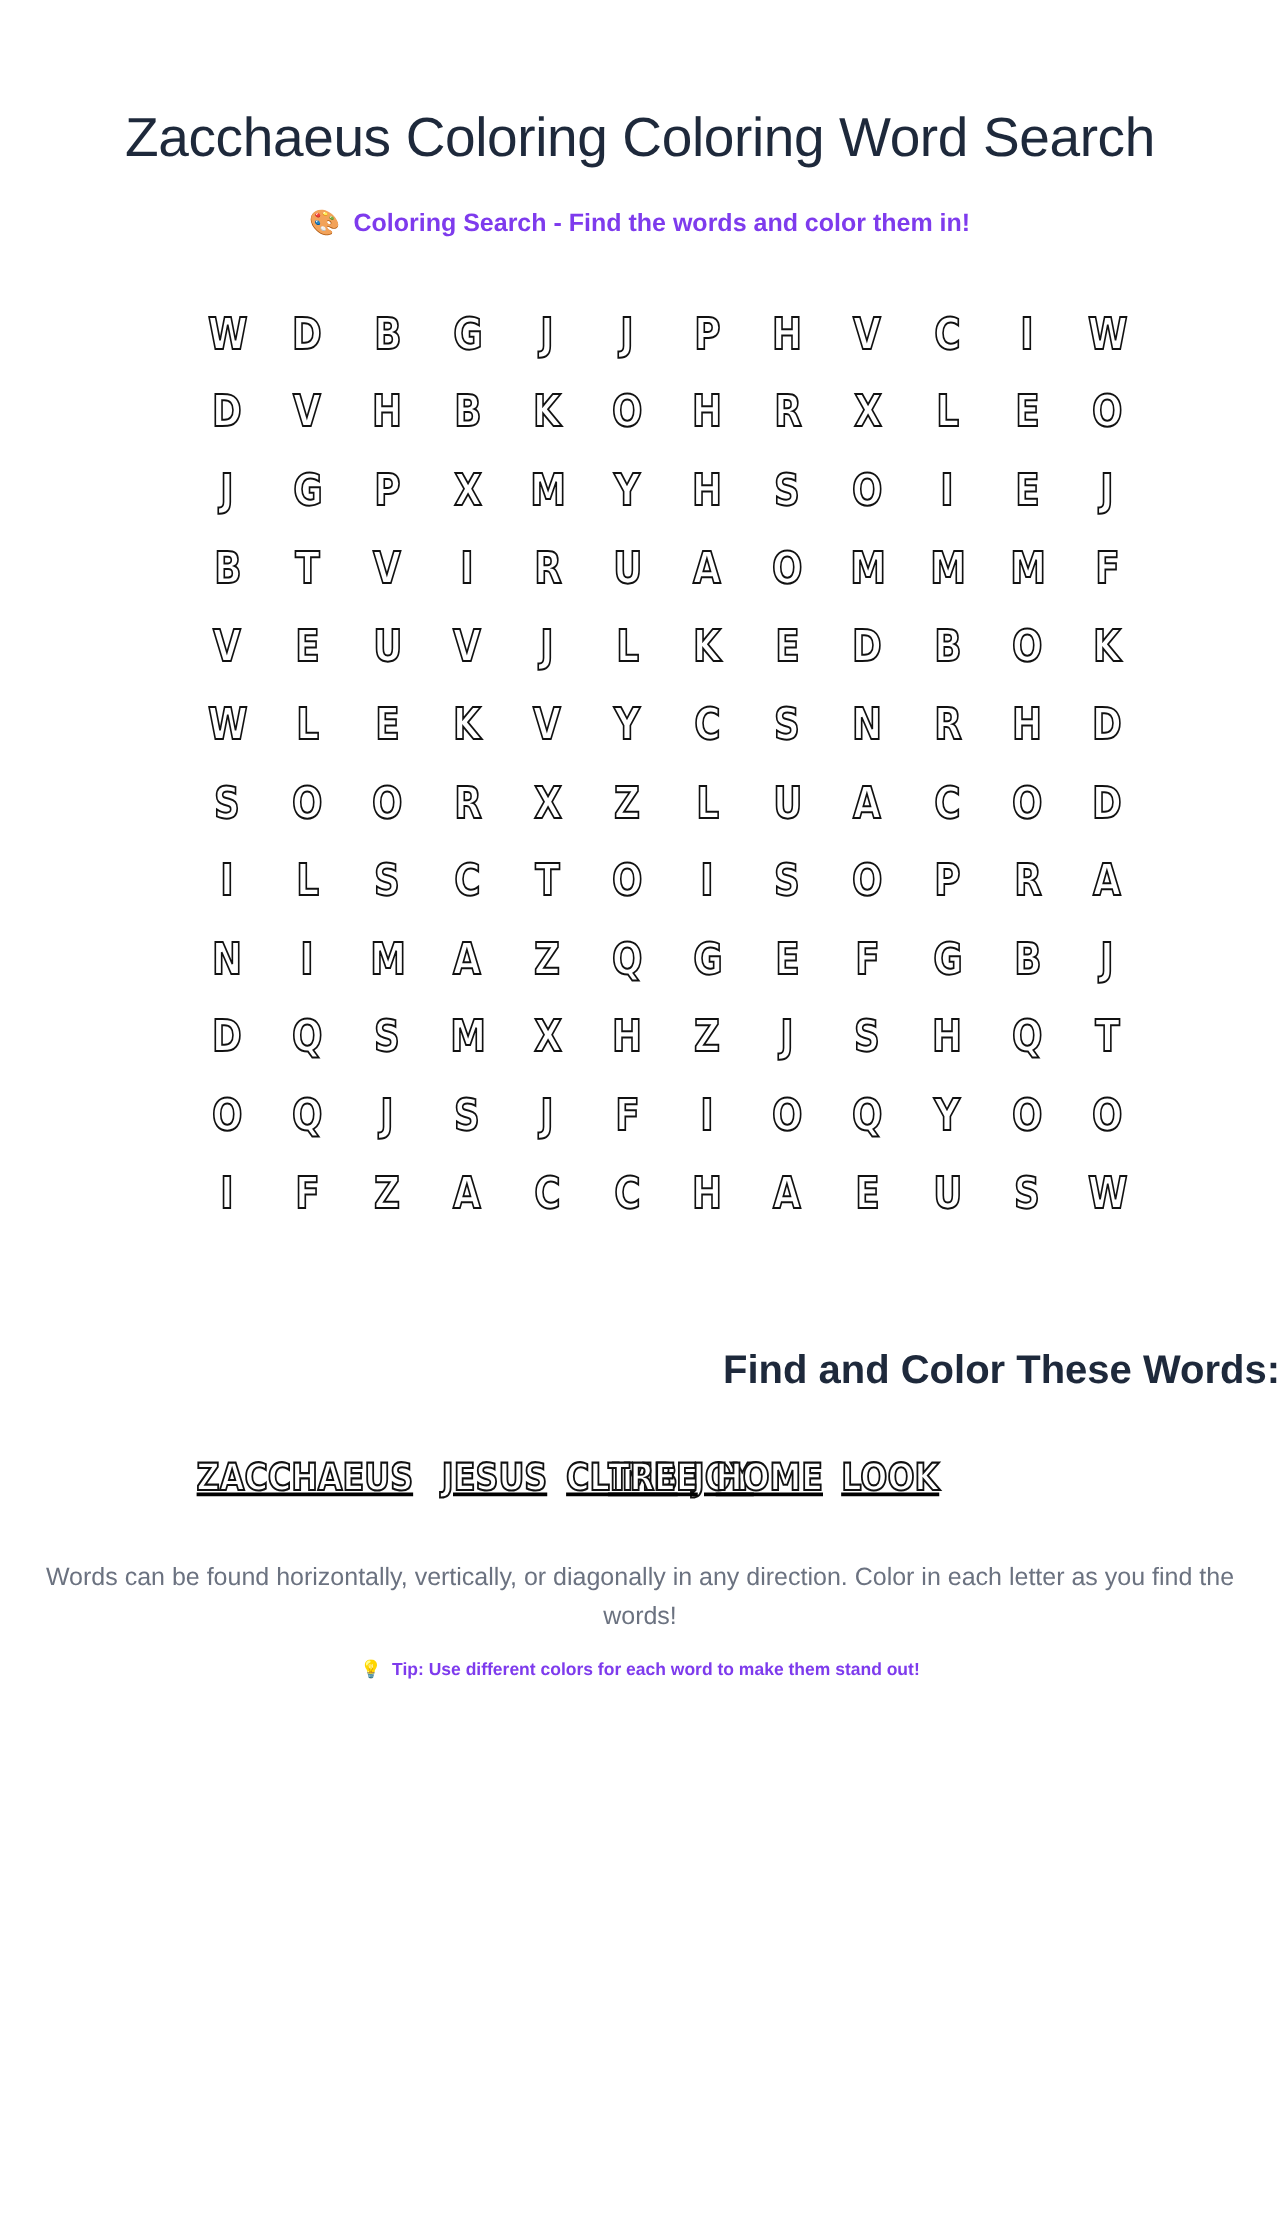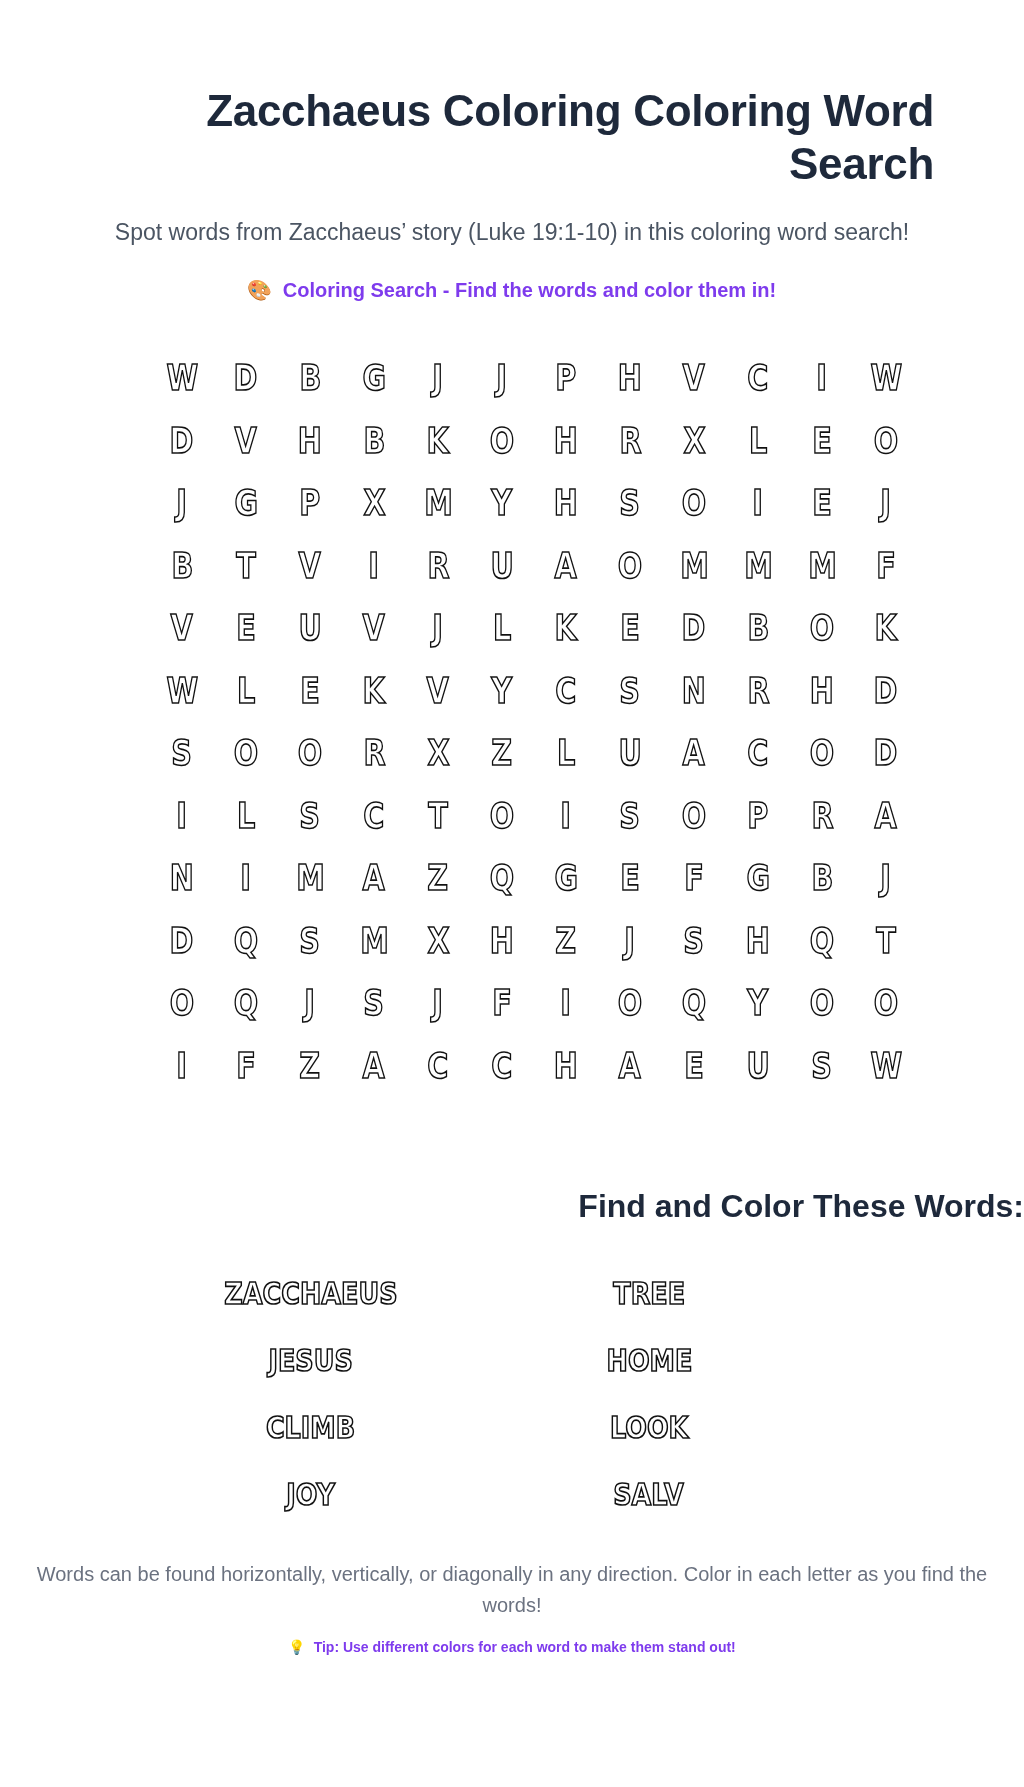--- a/index.html
+++ b/index.html
@@ -12,23 +12,23 @@
     --heading: #1e293b;
     --subgray: #4b5563;
     --bodygray: #6b7280;
     --outline: #111111;
   }
   main { width: 1024px; overflow: hidden; }
 
   .page-title {
     margin-top: 85px;
     padding: 0 90px;
-    text-align: right;
+    text-align: center;
     font-size: 44px;
-    font-weight: 700;
+    font-weight: 400;
     line-height: 1.2;
     letter-spacing: -0.3px;
     color: var(--heading);
   }
   .subtitle {
     margin-top: 24px;
     padding: 0 82px;
     text-align: center;
     font-size: 23px;
     line-height: 35px;
@@ -69,21 +69,21 @@
     text-align: right;
     font-size: 32px;
     font-weight: 700;
     color: var(--heading);
   }
   .word-columns {
     margin: 36px 0 0 142px;
     width: 676px;
     display: flex;
   }
-  .word-col { width: 338px; display: flex; flex-direction: column; }
+  .word-col { width: 338px; display: flex; flex-direction: row; text-decoration: underline; }
   .word-item {
     height: 67px;
     display: flex;
     align-items: center;
     justify-content: center;
   }
   .word-text {
     font-size: 30px;
     -webkit-text-stroke: 1.7px var(--outline);
     transform: scaleX(0.85);
@@ -107,21 +107,20 @@
   }
   .tip-line .emoji { margin-right: 8px; font-weight: 400; }
 </style>
 </head>
 <body style="--purple: #7e3bed; --heading: #1e293b; --subgray: #4b5563; --bodygray: #6b7280; --outline: #111111;">
 
 <main>
 
   <h1 class="page-title">Zacchaeus Coloring Coloring Word Search</h1>
 
-  <p class="subtitle">Spot words from Zacchaeus’ story (Luke 19:1-10) in this coloring word search!</p>
 
   <div class="edition-line">
     <span class="emoji">🎨</span><span>Coloring Search - Find the words and color them in!</span>
   </div>
 
   <div class="ws-grid">
       <span class="grid-letter outline-text">W</span>
       <span class="grid-letter outline-text">D</span>
       <span class="grid-letter outline-text">B</span>
       <span class="grid-letter outline-text">G</span>
@@ -287,23 +286,20 @@
     <div class="word-col">
         <div class="word-item">
           <span class="word-text outline-text">TREE</span>
         </div>
         <div class="word-item">
           <span class="word-text outline-text">HOME</span>
         </div>
         <div class="word-item">
           <span class="word-text outline-text">LOOK</span>
         </div>
-        <div class="word-item">
-          <span class="word-text outline-text">SALV</span>
-        </div>
       </div>
   </div>
 
   <p class="instructions">Words can be found horizontally, vertically, or diagonally in any direction. Color in each letter as you find the words!</p>
 
   <div class="tip-line">
     <span class="emoji">💡</span><span>Tip: Use different colors for each word to make them stand out!</span>
   </div>
 
 </main>

